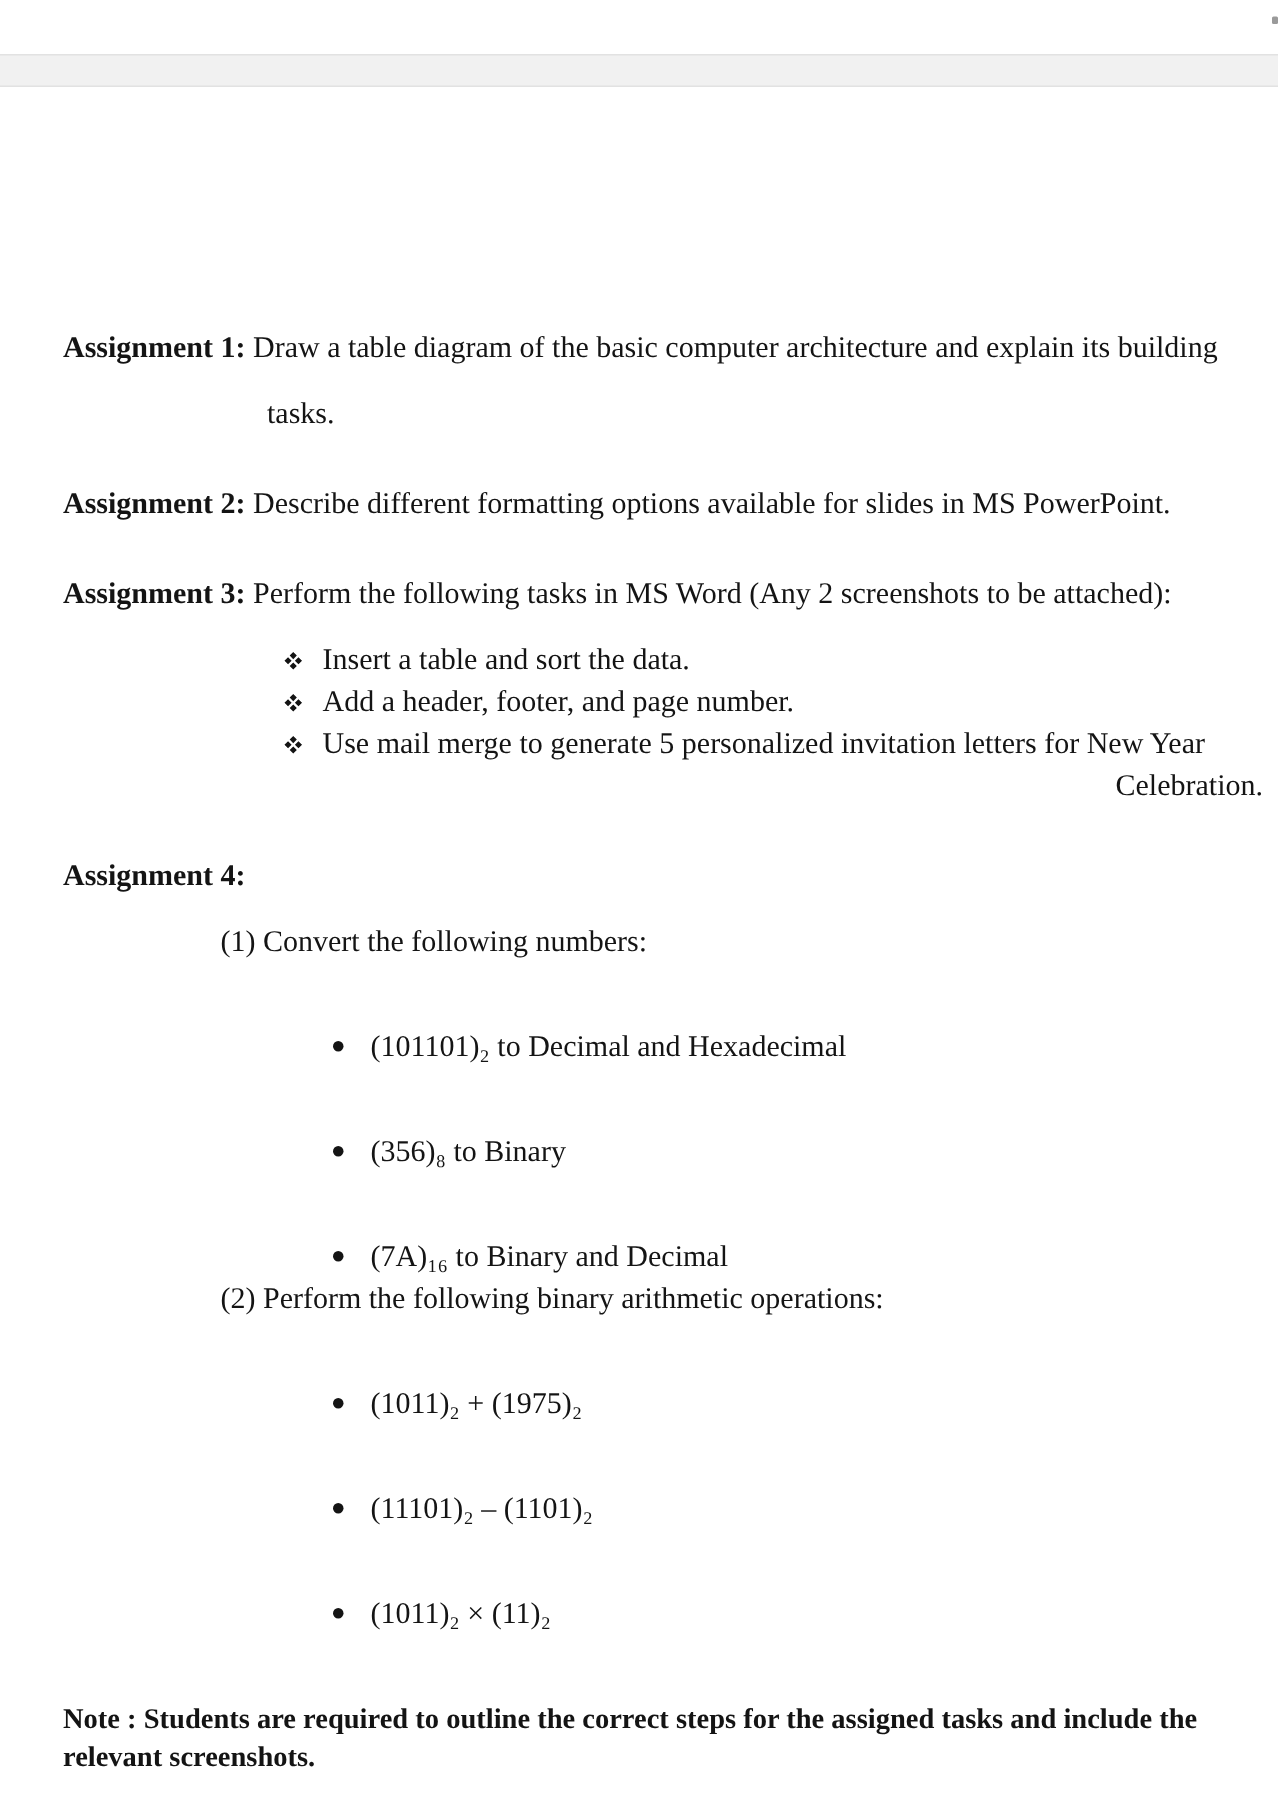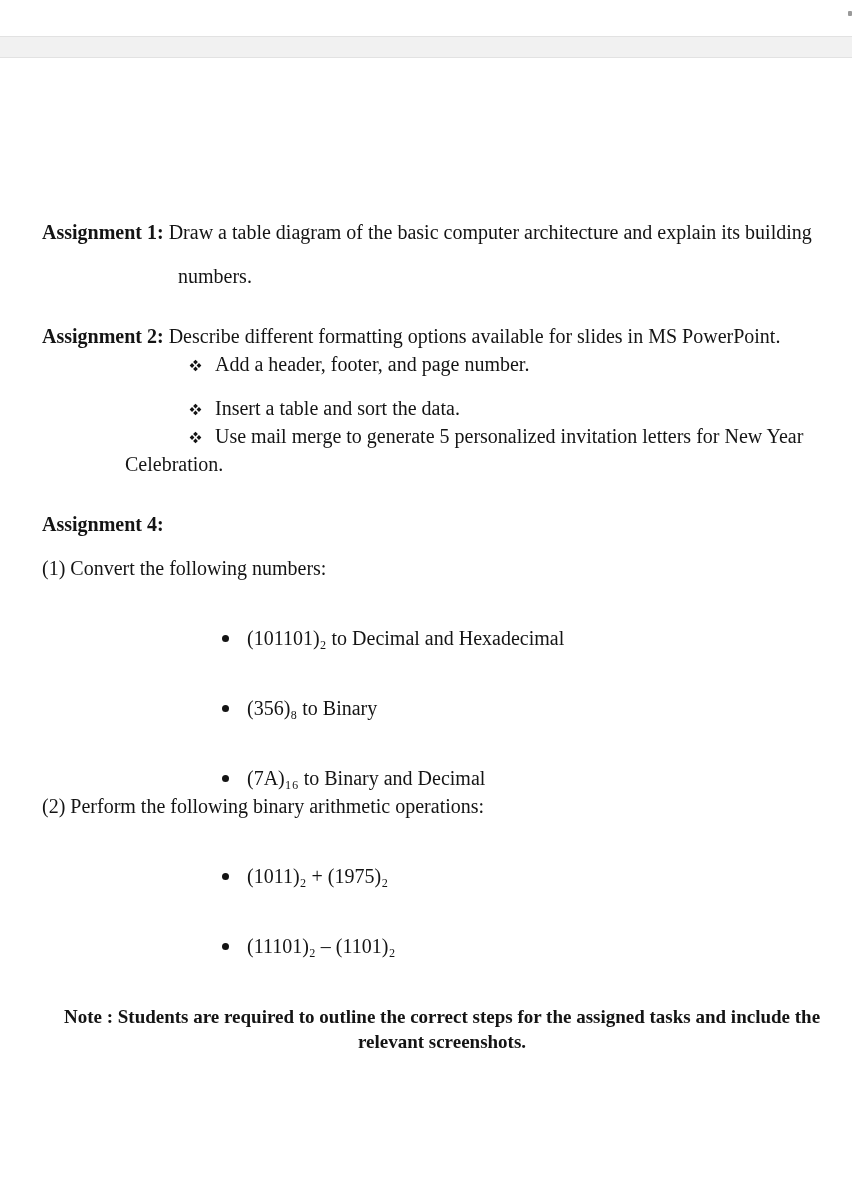--- a/index.html
+++ b/index.html
@@ -44,22 +44,22 @@
     line-height: 28px;
   }
   .line { white-space: nowrap; }
   .label { font-weight: bold; }
   
   .sp-para  { margin-top: 32px; }   
   .sp-wrap  { margin-top: 16px; }   
   
   .ind-blocks   { margin-left: 136px; }  
   .ind-dlist    { margin-left: 147px; }  
-  .ind-dcont    { margin-left: 83px; }  
-  .ind-part     { }  
+  .ind-dcont    { margin-left: 115px; text-align: right; }  
+  .ind-part     { margin-left: 105px; }  
   .ind-blist    { margin-left: 180px; margin-top: 42px; }  
   .dbullet {
     display: inline-block;
     width: 26px;
     vertical-align: -1px;
   }
   .dbullet svg { display: block; }
   .rbullet {
     display: inline-block;
     width: 7px;
@@ -67,63 +67,66 @@
     border-radius: 50%;
     background: #141414;
     margin-right: 18px;
     vertical-align: 3px;
   }
   .note {
     margin-top: 44px;
     font-weight: bold;
     font-size: 19px;
     line-height: 25px;
-    text-align: center;
   }
 </style>
 </head>
 <body>
 
 <div class="topbar"></div>
 <div class="corner-artifact"></div>
 
 <div class="content">
 
   <div class="line">
     <span class="label">Assignment 1:</span>
     <span>Draw a table diagram of the basic computer architecture and explain its building</span>
   </div>
-  <div class="line sp-wrap ind-blocks">numbers.</div>
+  <div class="line sp-wrap ind-blocks">tasks.</div>
 
   <div class="line sp-para">
     <span class="label">Assignment 2:</span>
     <span>Describe different formatting options available for slides in MS PowerPoint.</span>
   </div>
 
-
-  <div class="line ind-dlist">
-    <span class="dbullet">
-      <svg viewBox="0 0 12 12" width="13" height="13" aria-hidden="true">
-        <path fill="#141414" d="M6 0.6 L8.2 2.8 L6 5 L3.8 2.8 Z
-                                 M2.8 3.8 L5 6 L2.8 8.2 L0.6 6 Z
-                                 M9.2 3.8 L11.4 6 L9.2 8.2 L7 6 Z
-                                 M6 7 L8.2 9.2 L6 11.4 L3.8 9.2 Z"></path>
-      </svg>
-    </span><span>Add a header, footer, and page number.</span>
+  <div class="line sp-para">
+    <span class="label">Assignment 3:</span>
+    <span>Perform the following tasks in MS Word (Any 2 screenshots to be attached):</span>
   </div>
 
   <div class="line sp-wrap ind-dlist">
     <span class="dbullet">
       <svg viewBox="0 0 12 12" width="13" height="13" aria-hidden="true">
         <path fill="#141414" d="M6 0.6 L8.2 2.8 L6 5 L3.8 2.8 Z
                                  M2.8 3.8 L5 6 L2.8 8.2 L0.6 6 Z
                                  M9.2 3.8 L11.4 6 L9.2 8.2 L7 6 Z
                                  M6 7 L8.2 9.2 L6 11.4 L3.8 9.2 Z"></path>
       </svg>
     </span><span>Insert a table and sort the data.</span>
+  </div>
+
+  <div class="line ind-dlist">
+    <span class="dbullet">
+      <svg viewBox="0 0 12 12" width="13" height="13" aria-hidden="true">
+        <path fill="#141414" d="M6 0.6 L8.2 2.8 L6 5 L3.8 2.8 Z
+                                 M2.8 3.8 L5 6 L2.8 8.2 L0.6 6 Z
+                                 M9.2 3.8 L11.4 6 L9.2 8.2 L7 6 Z
+                                 M6 7 L8.2 9.2 L6 11.4 L3.8 9.2 Z"></path>
+      </svg>
+    </span><span>Add a header, footer, and page number.</span>
   </div>
 
   <div class="line ind-dlist">
     <span class="dbullet">
       <svg viewBox="0 0 12 12" width="13" height="13" aria-hidden="true">
         <path fill="#141414" d="M6 0.6 L8.2 2.8 L6 5 L3.8 2.8 Z
                                  M2.8 3.8 L5 6 L2.8 8.2 L0.6 6 Z
                                  M9.2 3.8 L11.4 6 L9.2 8.2 L7 6 Z
                                  M6 7 L8.2 9.2 L6 11.4 L3.8 9.2 Z"></path>
       </svg>
@@ -148,19 +151,22 @@
   </div>
 
   <div class="line ind-part">(2) Perform the following binary arithmetic operations:</div>
 
   <div class="line ind-blist">
     <span class="rbullet"></span><span>(1011)₂ + (1975)₂</span>
   </div>
   <div class="line ind-blist">
     <span class="rbullet"></span><span>(11101)₂ – (1101)₂</span>
   </div>
+  <div class="line ind-blist">
+    <span class="rbullet"></span><span>(1011)₂ × (11)₂</span>
+  </div>
 
   <div class="note">
     <div class="line">Note : Students are required to outline the correct steps for the assigned tasks and include the</div>
     <div class="line">relevant screenshots.</div>
   </div>
 
 </div>
 
 </body></html>

